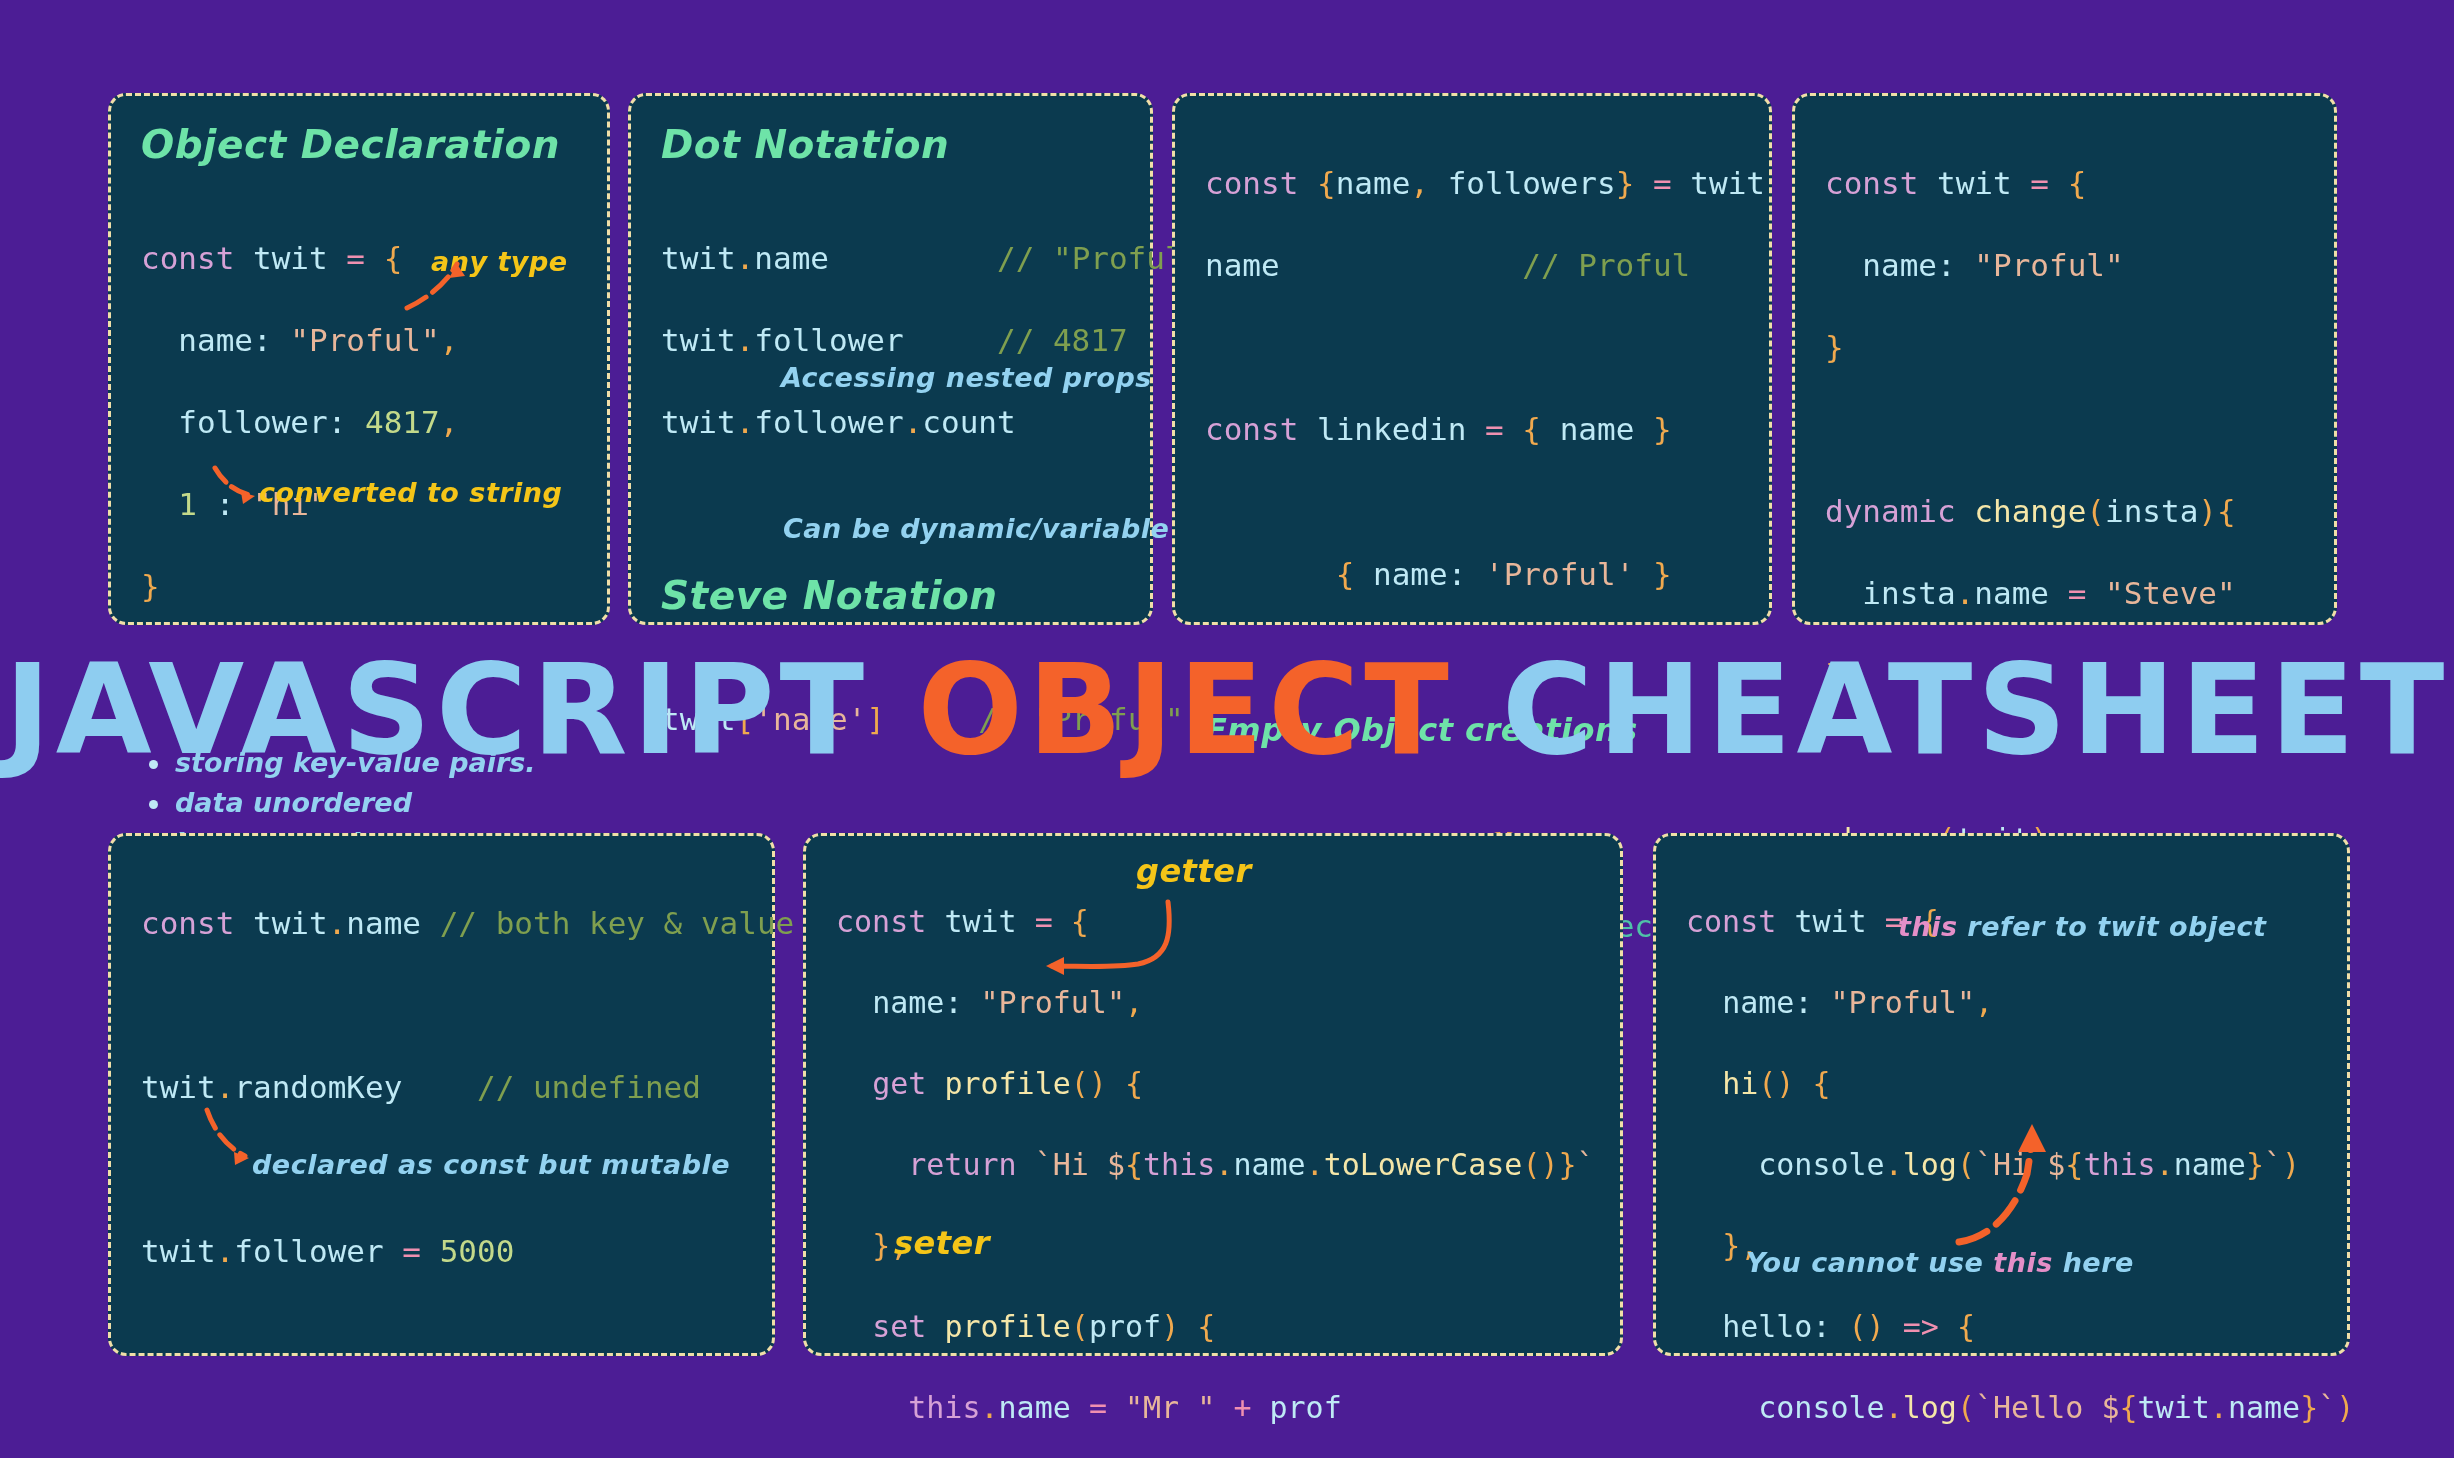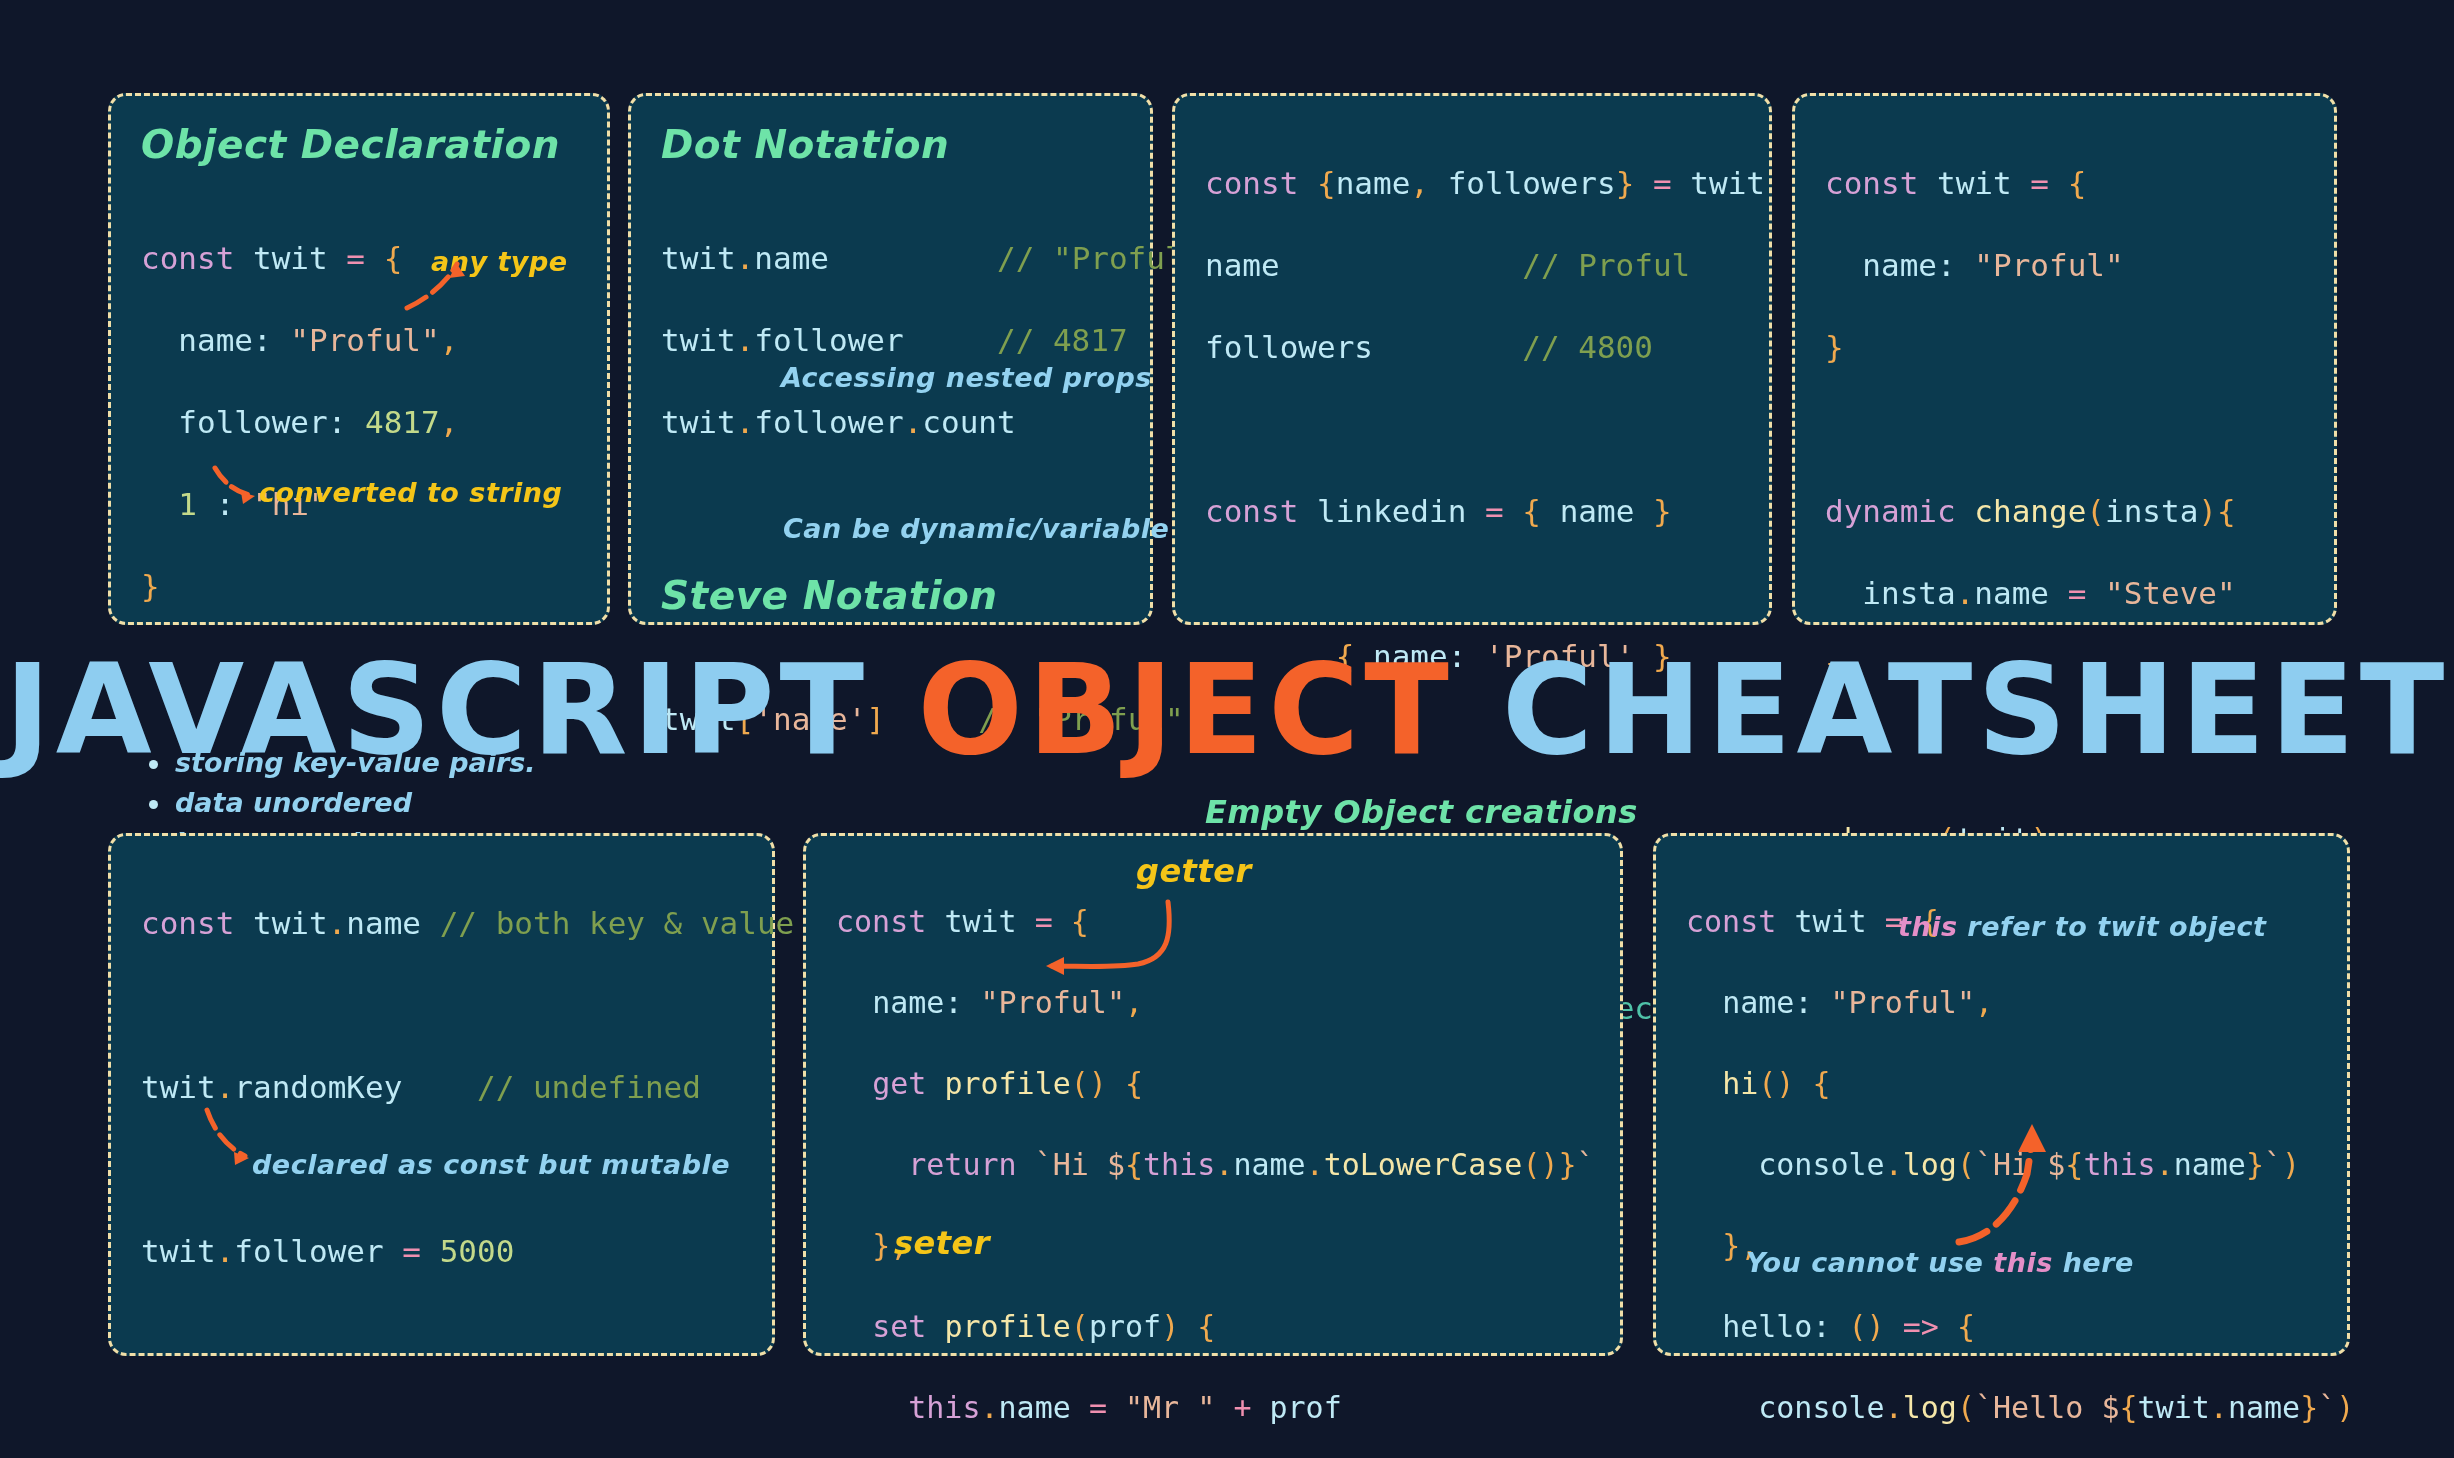--- a/index.html
+++ b/index.html
@@ -2,21 +2,21 @@
 <html><head>
 <meta charset="utf-8">
 <style>
   * { box-sizing: border-box; margin: 0; padding: 0; }
   html, body {
     width: 2454px; height: 1458px;
     background: #0b3a4f;
     font-family: "DejaVu Sans Mono", monospace;
     overflow: hidden;
   }
-  .page { position: relative; width: 2454px; height: 1458px; background: #0f172a; }
+  .page { position: relative; width: 2454px; height: 1458px; background: #4c1d95; }
 
   
   .card {
     position: absolute;
     border: 3px dashed #f0dfa8;
     border-radius: 18px;
     background: #0b3a4f;
     padding: 26px 30px;
   }
 
@@ -157,21 +157,20 @@
 <span class="ln"><span class="var">twit</span><span class="brc">[</span><span class="str">'name'</span><span class="brc">]</span>     <span class="cmt">// </span><span class="cmt">"Proful"</span></span>
     </div>
 
     <div class="anno hand h-blue note" style="left:152px; top:417px;">Can be dynamic/variable</div>
   </div>
 
   <div class="card" style="left:1172px; top:93px; width:600px; height:532px;">
     <div class="code">
 <span class="ln"><span class="kw">const</span> <span class="brc">{</span><span class="var">name</span><span class="brc">,</span> <span class="var">followers</span><span class="brc">}</span> <span class="op">=</span> <span class="var">twit</span></span>
 <span class="ln"><span class="var">name</span>             <span class="cmt">// Proful</span></span>
-<span class="ln"><span class="var">followers</span>        <span class="cmt">// 4800</span></span>
 <span class="spacer"></span>
 <span class="ln"><span class="kw">const</span> <span class="var">linkedin</span> <span class="op">=</span> <span class="brc">{</span> <span class="var">name</span> <span class="brc">}</span></span>
 <span class="spacer-sm"></span>
 <span class="ln">       <span class="brc">{</span> <span class="var">name</span><span class="var">:</span> <span class="str">'Proful'</span> <span class="brc">}</span></span>
     </div>
 
     <div class="hand h-green note-lg" style="margin-top:34px;">Empty Object creations</div>
 
     <div class="code" style="margin-top:34px;">
 <span class="ln"><span class="kw">const</span> <span class="var">person</span> <span class="op">=</span> <span class="brc">{}</span></span>

